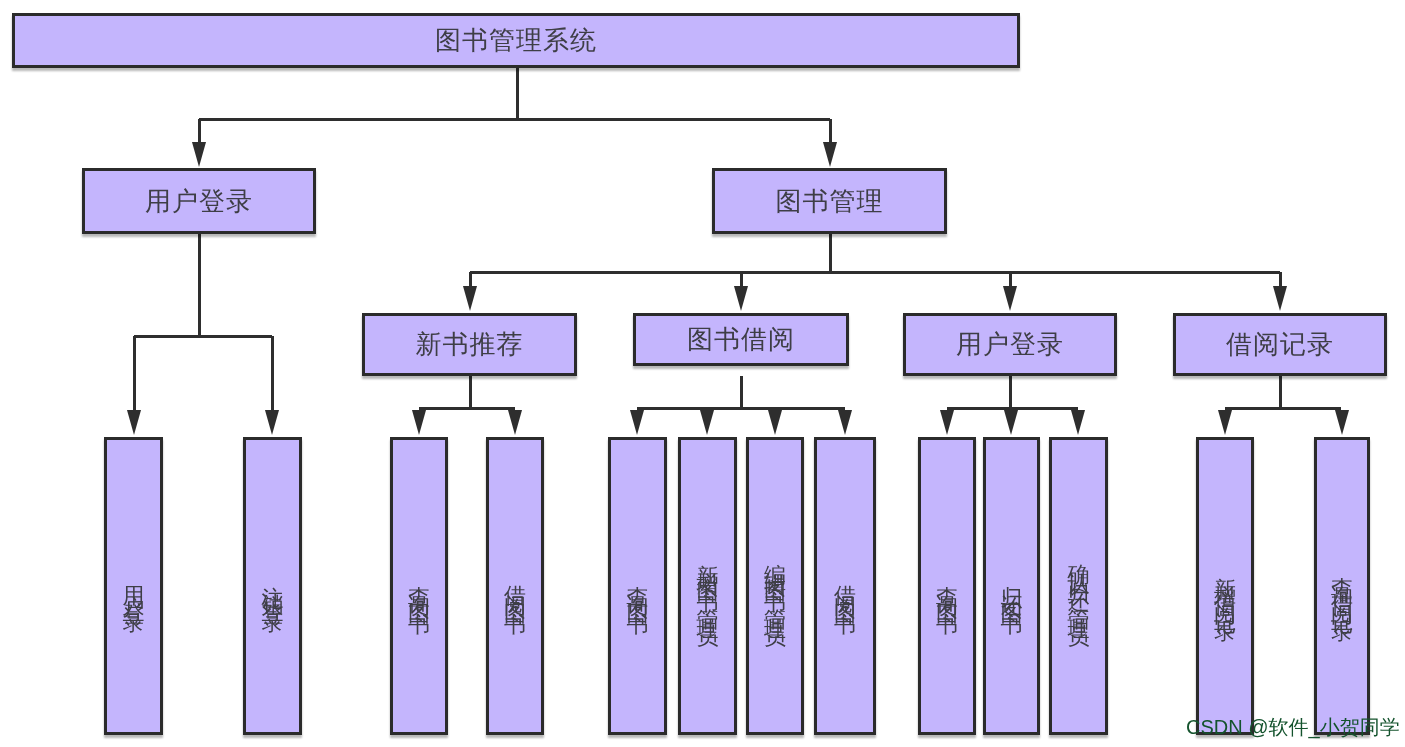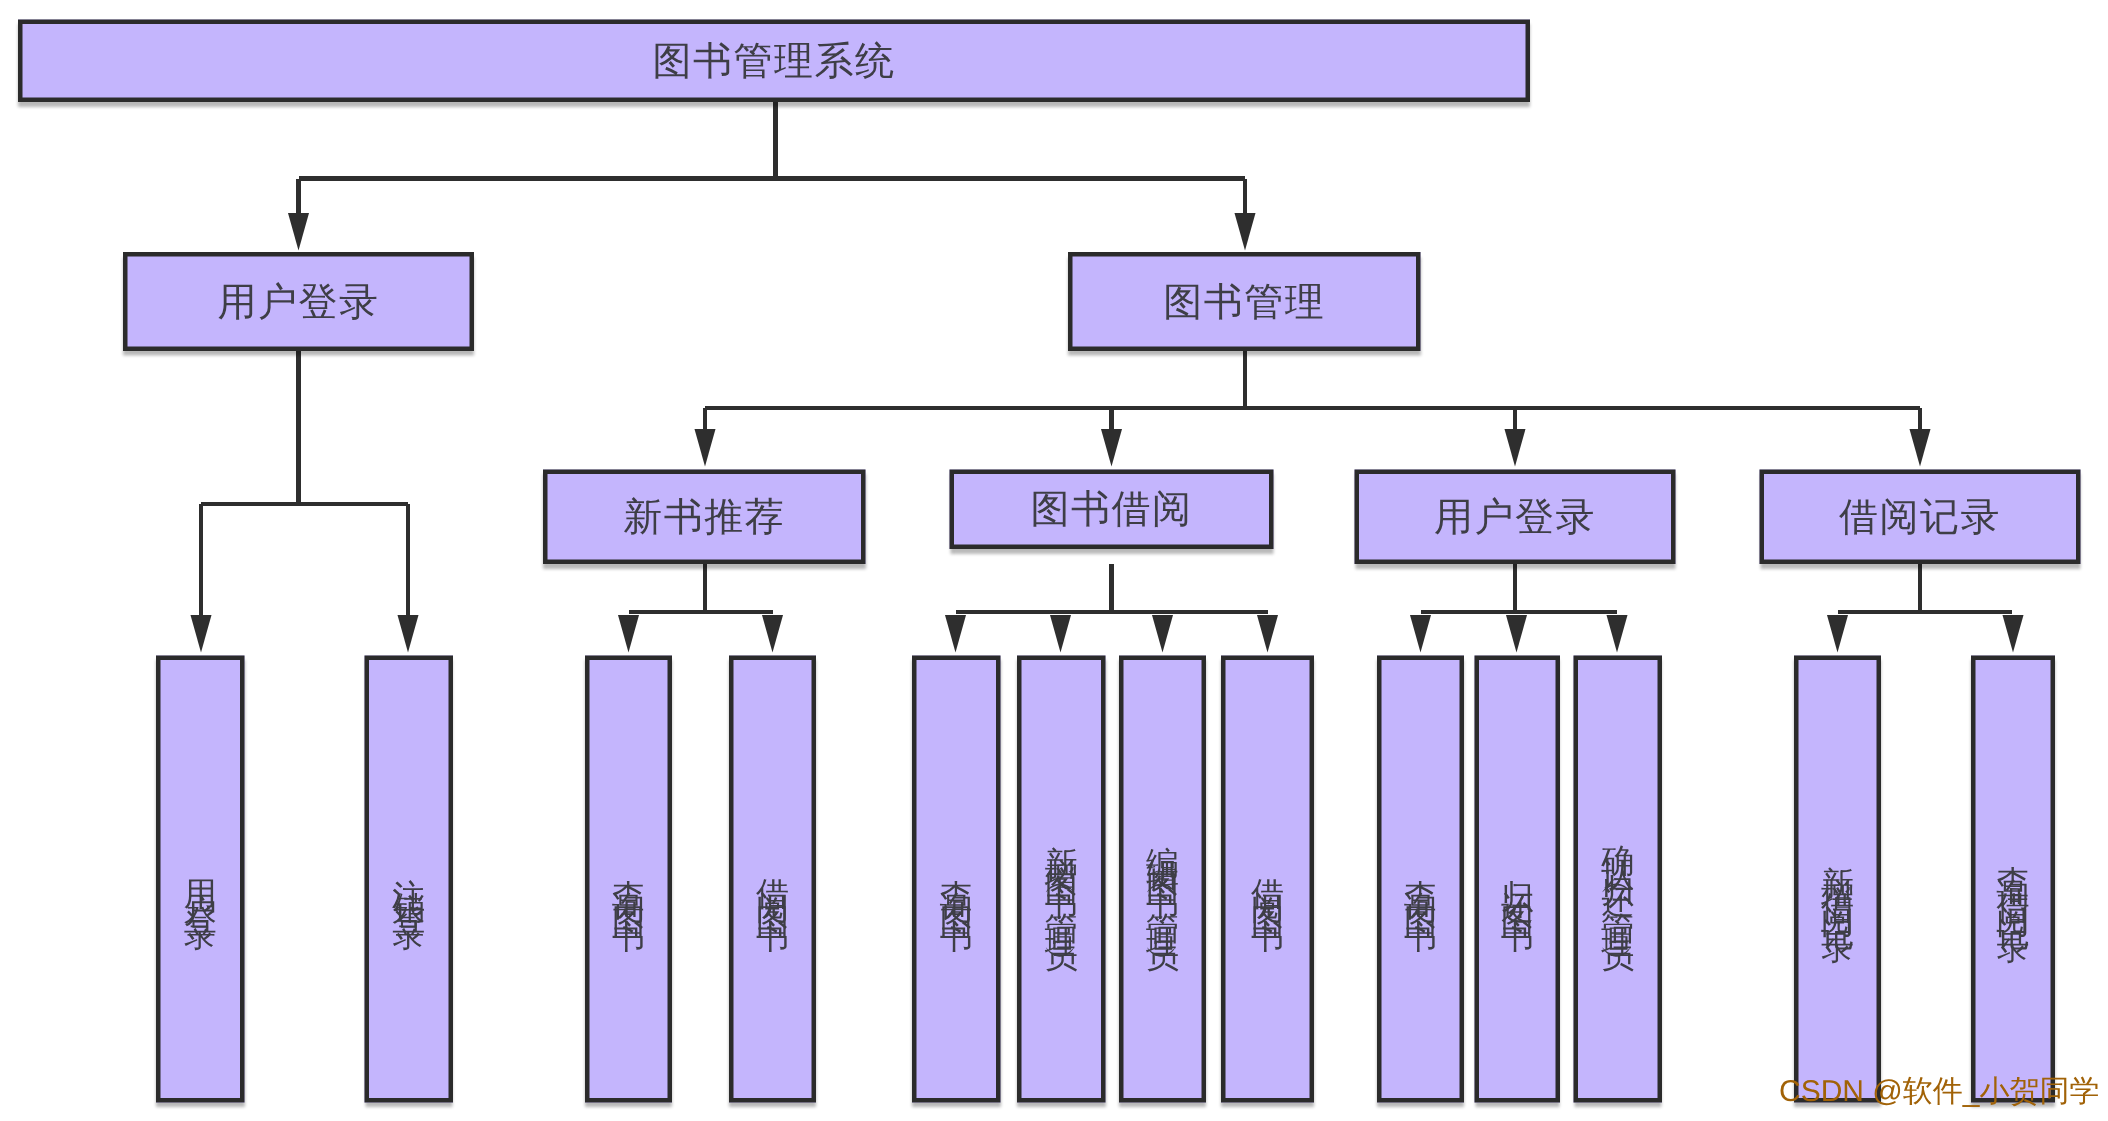--- a/index.html
+++ b/index.html
@@ -23,21 +23,21 @@
     text-orientation:mixed;
     font-size:22px;
     letter-spacing:9px;
     color:#3e3e46;
     white-space:nowrap;
   }
   .watermark{
     position:absolute;
     left:1186px;top:714px;
     font-size:20px;
-    color:#a16207;
+    color:#14532d;
     white-space:nowrap;
     z-index:3;
   }
   .wires path{stroke:#2e2e2e;stroke-width:3;fill:none;shape-rendering:crispEdges;}
   .wires polygon{fill:#2e2e2e;stroke:none;}
 </style>
 </head>
 <body>
 
 <div class="stage">

